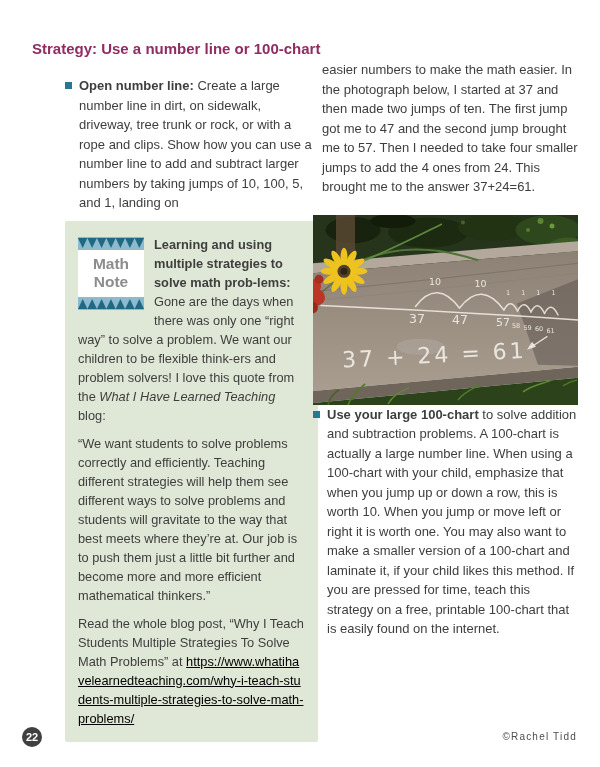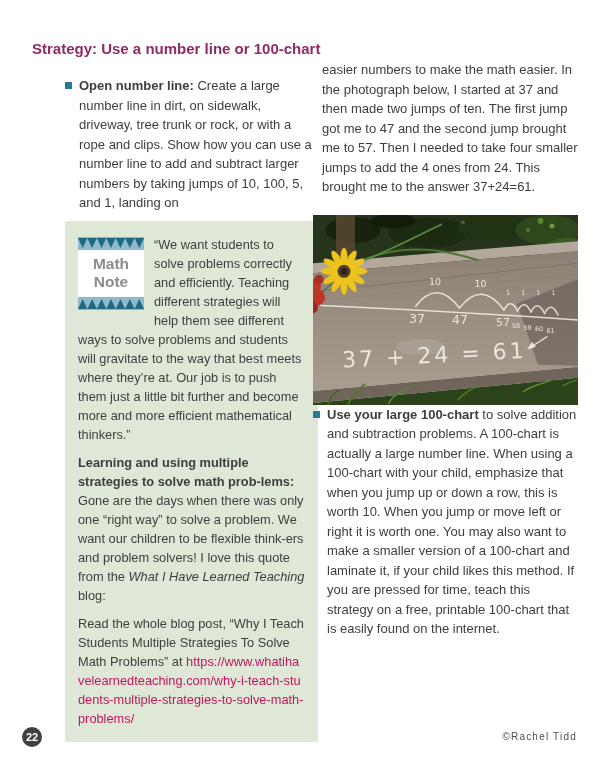--- a/index.html
+++ b/index.html
@@ -13,21 +13,21 @@
   .bullet-sq{flex:0 0 auto;width:7px;height:7px;background:#26798e;margin:6px 7px 0 0;}
   .cont{padding-left:9px;}
   .note-box{margin-top:8px;background:#dfe8d6;border-radius:2px;box-sizing:border-box;
             width:253px;padding:14px 13px 14px;}
   .note-box p{margin:0 0 9px;font-size:12.8px;line-height:19px;color:#3e3e3e;}
   .note-box p:last-child{margin-bottom:0;}
   .badge{float:left;width:66px;margin:2px 10px 2px 0;}
   .badge svg.strip{display:block;width:66px;height:13px;}
   .badge-mid{background:#ffffff;text-align:center;color:#8c8c8c;font-size:15.5px;line-height:18px;
              padding:5px 0 6px;font-weight:bold;}
-  .link{color:#be185d;word-break:break-all;cursor:pointer;}
+  .link{color:#000000;text-decoration:underline;word-break:break-all;cursor:pointer;}
   .photo{margin-top:18px;width:265px;height:190px;}
   .photo svg{display:block;width:265px;height:190px;}
   .caption{margin:5px 0 0;font-size:11.3px;line-height:14.2px;font-style:italic;color:#33455e;}
   .bullet2{}
   .footer-circle{position:absolute;left:22px;top:727px;width:20px;height:20px;border-radius:50%;
                  background:#404040;color:#ffffff;font-size:11px;font-weight:700;line-height:20px;
                  text-align:center;}
   .footer-left{position:absolute;left:58px;top:731px;font-size:13px;letter-spacing:1.2px;color:#4d4d4d;}
   .footer-right{position:absolute;right:23px;top:731px;font-size:10px;letter-spacing:1.2px;color:#4d4d4d;}
   .chalk-text{font-family:"DejaVu Sans",sans-serif;fill:#f2efe8;opacity:.9;}
@@ -70,22 +70,22 @@
             <polygon points="0,12 9.4,12 4.7,2"></polygon>
               <polygon points="9.4,12 18.9,12 14.1,2"></polygon>
             <polygon points="18.9,12 28.3,12 23.6,2"></polygon>
               <polygon points="28.3,12 37.7,12 33,2"></polygon>
             <polygon points="37.7,12 47.1,12 42.4,2"></polygon>
               <polygon points="47.1,12 56.6,12 51.9,2"></polygon>
             <polygon points="56.6,12 66,12 61.3,2"></polygon>
           </g>
         </svg>
       </div>
+      <p><strong>Learning and using multiple strategies to solve math prob-lems:</strong><span> Gone are the days when there was only one “right way” to solve a problem. We want our children to be flexible think-ers and problem solvers! I love this quote from the </span><em>What I Have Learned Teaching</em><span> blog:</span></p>
       <p>“We want students to solve problems correctly and efficiently. Teaching different strategies will help them see different ways to solve problems and students will gravitate to the way that best meets where they’re at. Our job is to push them just a little bit further and become more and more efficient mathematical thinkers.”</p>
-      <p><strong>Learning and using multiple strategies to solve math prob-lems:</strong><span> Gone are the days when there was only one “right way” to solve a problem. We want our children to be flexible think-ers and problem solvers! I love this quote from the </span><em>What I Have Learned Teaching</em><span> blog:</span></p>
       <p><span>Read the whole blog post, “Why I Teach Students Multiple Strategies To Solve Math Problems” at </span><a class="link">https://www.whatihavelearnedteaching.com/why-i-teach-students-multiple-strategies-to-solve-math-problems/</a></p>
     </div>
   </div>
 
   <div class="col-right">
 
     <p class="body-text cont">easier numbers to make the math easier. In the photograph below, I started at 37 and then made two jumps of ten. The first jump got me to 47 and the second jump brought me to 57. Then I needed to take four smaller jumps to add the 4 ones from 24. This brought me to the answer 37+24=61.</p>
 
     <div class="photo">
       <svg viewBox="0 0 530 378" preserveAspectRatio="none">

